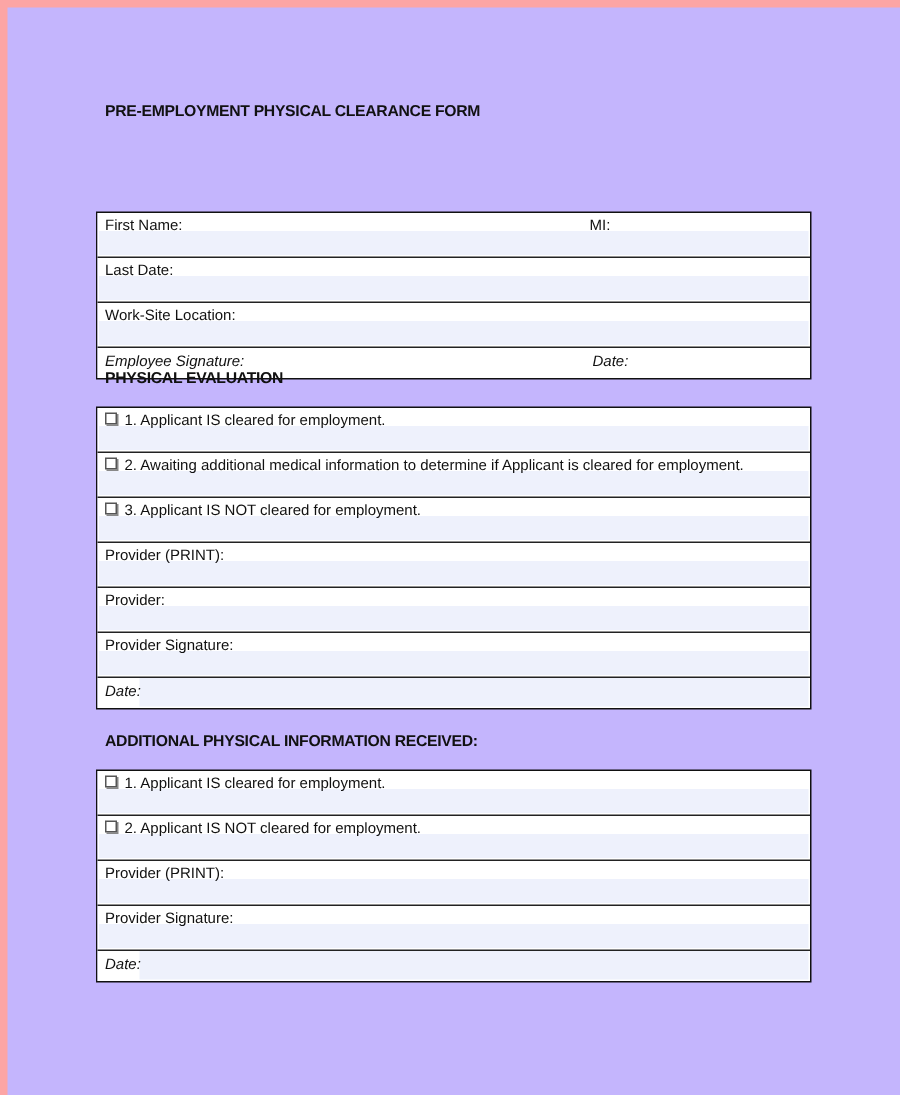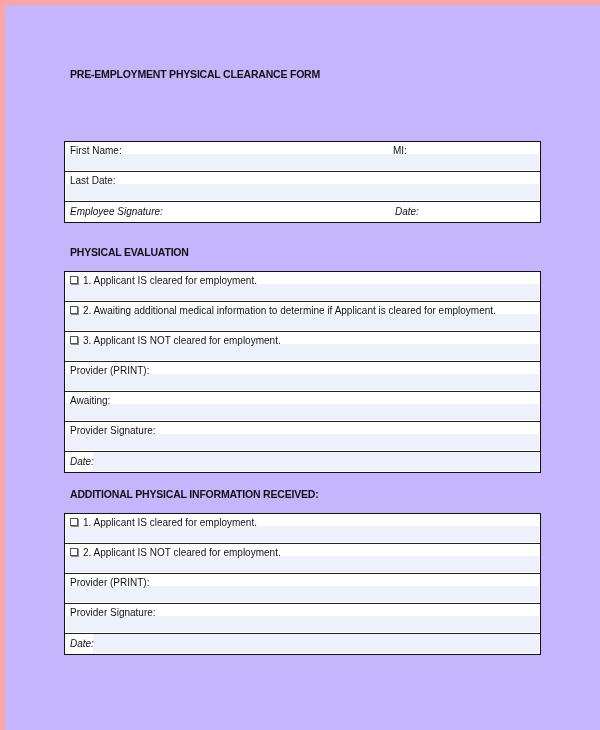--- a/index.html
+++ b/index.html
@@ -53,20 +53,24 @@
   <div class="table" style="top:88px;margin-top:48px;">
     <div class="row">
       <div class="fill"></div>
       <span class="label">First Name:</span>
       <span class="label right" style="left:328px;">MI:</span>
     </div>
     <div class="row">
       <div class="fill"></div>
       <span class="label">Last Date:</span>
     </div>
+    <div class="row">
+      <div class="fill"></div>
+      <span class="label">Work-Site Location:</span>
+    </div>
     <div class="row short" style="height:20px;background:#fff;">
       <span class="label">Employee Signature:</span>
       <span class="label right" style="left:330px;">Date:</span>
     </div>
   </div>
 
   <div class="title" style="top:241px;">PHYSICAL EVALUATION</div>
 
   <div class="table" style="top:266px;">
     <div class="row">
@@ -80,21 +84,21 @@
     <div class="row">
       <div class="fill"></div>
       <span class="label"><span class="cb"></span><span>3. Applicant IS NOT cleared for employment.</span></span>
     </div>
     <div class="row">
       <div class="fill"></div>
       <span class="label">Provider (PRINT):</span>
     </div>
     <div class="row">
       <div class="fill"></div>
-      <span class="label">Awaiting:</span>
+      <span class="label">Provider:</span>
     </div>
     <div class="row">
       <div class="fill"></div>
       <span class="label">Provider Signature:</span>
     </div>
     <div class="row short">
       <div class="fill"></div>
       <span class="label">Date:</span>
     </div>
   </div>

